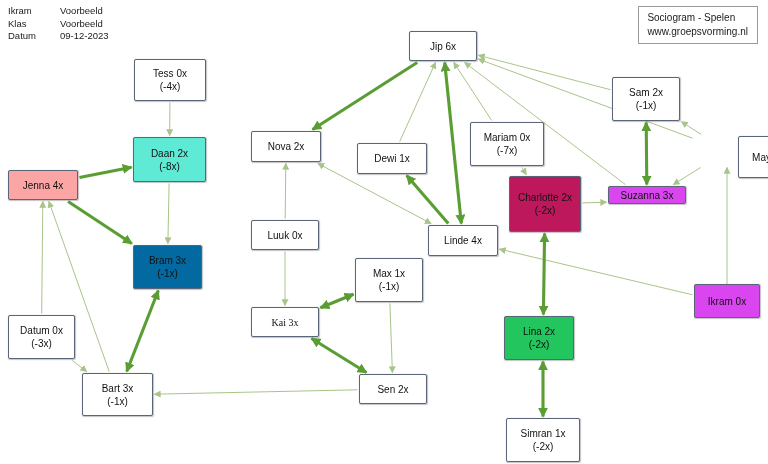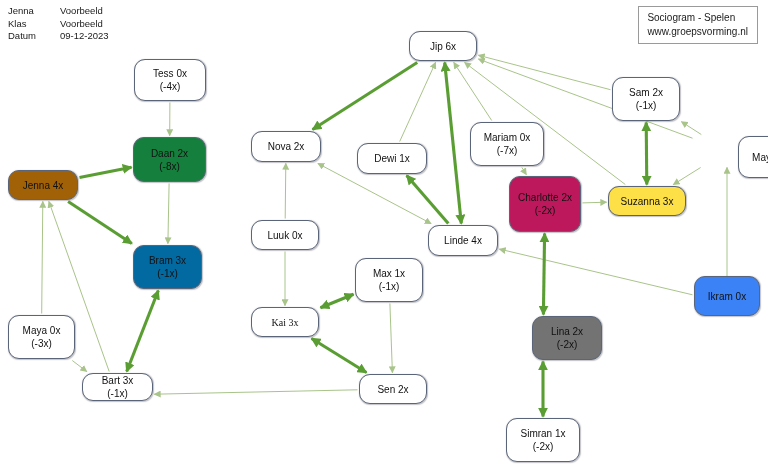--- a/index.html
+++ b/index.html
@@ -35,42 +35,42 @@
 
   
   #edges{position:absolute;left:0;top:0;width:768px;height:464px;}
 
   
   .node{
     position:absolute;
     box-sizing:border-box;
     background:#ffffff;
     border:1px solid #5a6579;
-    border-radius:11px;
+    border-radius:2px;
     display:flex;
     flex-direction:column;
     align-items:center;
     justify-content:center;
     font-size:10px;
     line-height:13px;
     color:#111;
     text-align:center;
     white-space:nowrap;
     box-shadow:0.6px 0.8px 1.1px rgba(110,110,120,.42);
   }
   .node .l2{}
 </style>
 </head>
 <body>
 
 <div id="stage">
 
   <div id="meta">
     <div class="row">
-      <span class="lbl">Jenna</span>
+      <span class="lbl">Ikram</span>
       <span class="val">Voorbeeld</span>
     </div>
     <div class="row">
       <span class="lbl">Klas</span>
       <span class="val">Voorbeeld</span>
     </div>
     <div class="row">
       <span class="lbl">Datum</span>
       <span class="val">09-12-2023</span>
     </div>
@@ -128,36 +128,36 @@
       <line x1="320.5" y1="307.7" x2="353.5" y2="294.3" stroke="#5a9e33" stroke-width="3.1" stroke-linecap="butt" marker-end="url(#as-end)" marker-start="url(#as-start)"></line>
       <line x1="311.6" y1="338.5" x2="366.4" y2="372.5" stroke="#5a9e33" stroke-width="3.1" stroke-linecap="butt" marker-end="url(#as-end)" marker-start="url(#as-start)"></line>
       <line x1="389.9" y1="303.5" x2="392.4" y2="372.5" stroke="#a9c48a" stroke-width="1" stroke-linecap="butt" marker-end="url(#aw-end)"></line>
     </svg>
 
   <div id="nodes">
       <div class="node" style="left: 134px; top: 59px; width: 72px; height: 42px; border-color: rgb(90, 101, 121); background: rgb(255, 255, 255);">
         <div>Tess 0x</div>
         <div class="l2">(-4x)</div>
       </div>
-      <div class="node" style="left: 133px; top: 137px; width: 73px; height: 45px; border-color: rgb(90, 101, 121); background: #15803d;">
+      <div class="node" style="left: 133px; top: 137px; width: 73px; height: 45px; border-color: rgb(90, 101, 121); background: #5eead4;">
         <div>Daan 2x</div>
         <div class="l2">(-8x)</div>
       </div>
-      <div class="node" style="left: 8px; top: 170px; width: 70px; height: 30px; border-color: rgb(90, 101, 121); background: #a16207;">
+      <div class="node" style="left: 8px; top: 170px; width: 70px; height: 30px; border-color: rgb(90, 101, 121); background: #fca5a5;">
         <div>Jenna 4x</div>
       </div>
       <div class="node" style="left: 133px; top: 245px; width: 69px; height: 44px; border-color: rgb(90, 101, 121); background: #0369a1;">
         <div>Bram 3x</div>
         <div class="l2">(-1x)</div>
       </div>
       <div class="node" style="left: 8px; top: 315px; width: 67px; height: 44px; border-color: rgb(90, 101, 121); background: rgb(255, 255, 255);">
-        <div>Maya 0x</div>
+        <div>Datum 0x</div>
         <div class="l2">(-3x)</div>
       </div>
-      <div class="node" style="left: 82px; top: 373px; width: 71px; height: 28px; border-color: rgb(90, 101, 121); background: rgb(255, 255, 255);">
+      <div class="node" style="left: 82px; top: 373px; width: 71px; height: 43px; border-color: rgb(90, 101, 121); background: rgb(255, 255, 255);">
         <div>Bart 3x</div>
         <div class="l2">(-1x)</div>
       </div>
       <div class="node" style="left: 251px; top: 131px; width: 70px; height: 31px; border-color: rgb(90, 101, 121); background: rgb(255, 255, 255);">
         <div>Nova 2x</div>
       </div>
       <div class="node" style="left: 251px; top: 220px; width: 68px; height: 30px; border-color: rgb(90, 101, 121); background: rgb(255, 255, 255);">
         <div>Luuk 0x</div>
       </div>
       <div class="node" style="left: 251px; top: 307px; width: 68px; height: 30px; border-color: rgb(90, 101, 121); background: rgb(255, 255, 255); font-family: Liberation Serif, serif;">
@@ -180,34 +180,34 @@
         <div>Linde 4x</div>
       </div>
       <div class="node" style="left: 470px; top: 122px; width: 74px; height: 44px; border-color: rgb(90, 101, 121); background: rgb(255, 255, 255);">
         <div>Mariam 0x</div>
         <div class="l2">(-7x)</div>
       </div>
       <div class="node" style="left: 509px; top: 176px; width: 72px; height: 56px; border-color: rgb(90, 101, 121); background: #be185d;">
         <div>Charlotte 2x</div>
         <div class="l2">(-2x)</div>
       </div>
-      <div class="node" style="left: 608px; top: 186px; width: 78px; height: 30px; border-color: rgb(90, 101, 121); background: #fde047;">
+      <div class="node" style="left: 608px; top: 186px; width: 78px; height: 18px; border-color: rgb(90, 101, 121); background: #d946ef;">
         <div>Suzanna 3x</div>
       </div>
       <div class="node" style="left: 612px; top: 77px; width: 68px; height: 44px; border-color: rgb(90, 101, 121); background: rgb(255, 255, 255);">
         <div>Sam 2x</div>
         <div class="l2">(-1x)</div>
       </div>
       <div class="node" style="left: 725px; top: 136px; width: 66px; height: 42px; border-color: rgb(90, 101, 121); background: rgb(255, 255, 255); margin-left: 13px;">
         <div>Maya 1x</div>
       </div>
-      <div class="node" style="left: 694px; top: 276px; width: 66px; height: 40px; border-color: rgb(90, 101, 121); background: #3b82f6;">
+      <div class="node" style="left: 694px; top: 284px; width: 66px; height: 34px; border-color: rgb(90, 101, 121); background: #d946ef;">
         <div>Ikram 0x</div>
       </div>
-      <div class="node" style="left: 532px; top: 316px; width: 70px; height: 44px; border-color: rgb(90, 101, 121); background: #737373; align-items: center;">
+      <div class="node" style="left: 504px; top: 316px; width: 70px; height: 44px; border-color: rgb(90, 101, 121); background: #22c55e; align-items: center;">
         <div>Lina 2x</div>
         <div class="l2">(-2x)</div>
       </div>
       <div class="node" style="left: 506px; top: 418px; width: 74px; height: 44px; border-color: rgb(90, 101, 121); background: rgb(255, 255, 255);">
         <div>Simran 1x</div>
         <div class="l2">(-2x)</div>
       </div>
     </div>
 
 </div>

